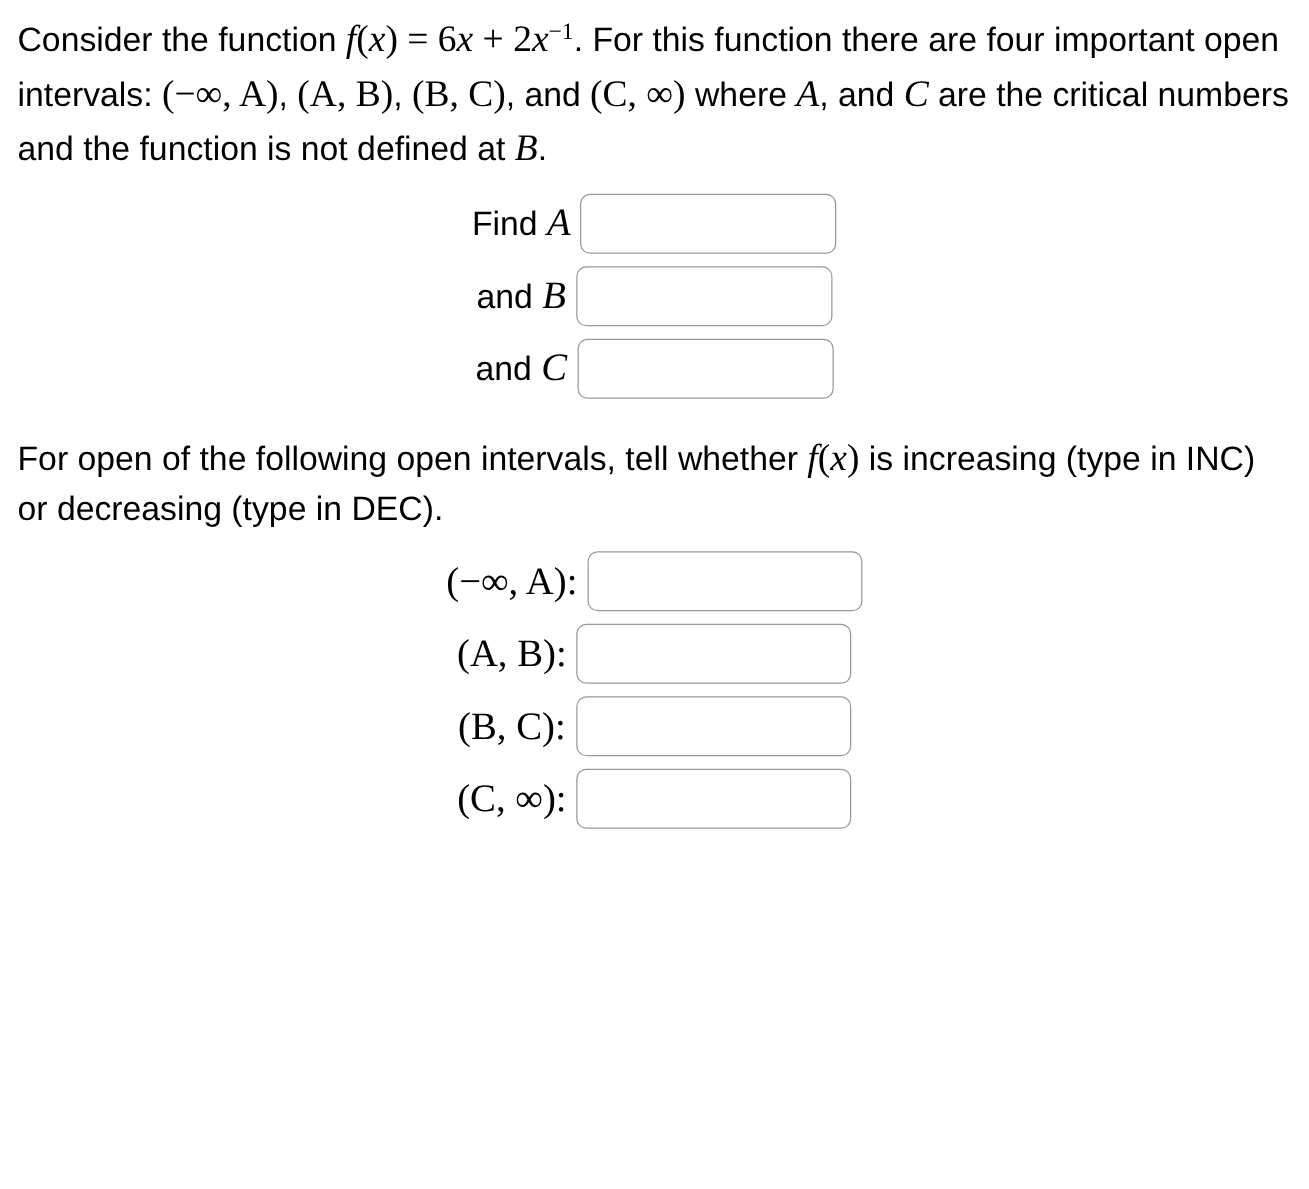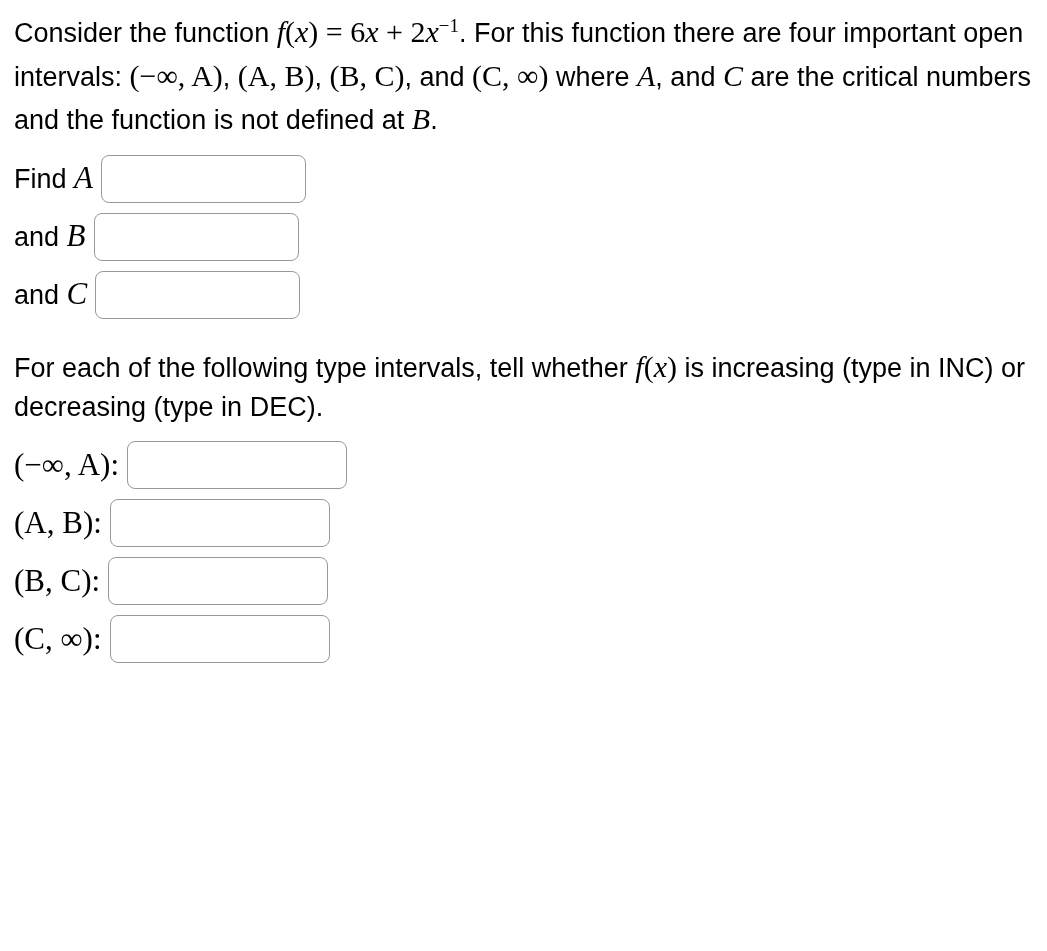--- a/index.html
+++ b/index.html
@@ -30,20 +30,21 @@
   }
   .sup {
     font-size: 0.7em;
     vertical-align: super;
     font-style: normal;
   }
   .input-row {
     display: flex;
     align-items: center;
     margin-bottom: 10px;
+    justify-content: center;
   }
   .input-label {
     margin-right: 8px;
     white-space: nowrap;
   }
   input[type="text"] {
     font-size: 22px;
     padding: 8px 10px;
     border: 1px solid #999;
     border-radius: 8px;
@@ -82,21 +83,21 @@
 <div class="input-row">
   <span class="input-label">
     <span>and </span><span class="math math-big">C</span>
   </span>
   <input type="text" class="input-c" value="" style="">
 </div>
 
 <div class="gap"></div>
 
 <div class="para">
-  <span>For each of the following type intervals, tell whether </span><span class="math">f</span><span class="math-up">(</span><span class="math">x</span><span class="math-up">)</span><span> is increasing (type in INC) or decreasing (type in DEC).</span>
+  <span>For open of the following open intervals, tell whether </span><span class="math">f</span><span class="math-up">(</span><span class="math">x</span><span class="math-up">)</span><span> is increasing (type in INC) or decreasing (type in DEC).</span>
 </div>
 
 <div class="input-row">
   <span class="input-label math-up math-big">(−∞, A):</span>
   <input type="text" class="input-int1" value="" style="">
 </div>
 
 <div class="input-row">
   <span class="input-label math-up math-big">(A, B):</span>
   <input type="text" class="input-int2" value="" style="">

